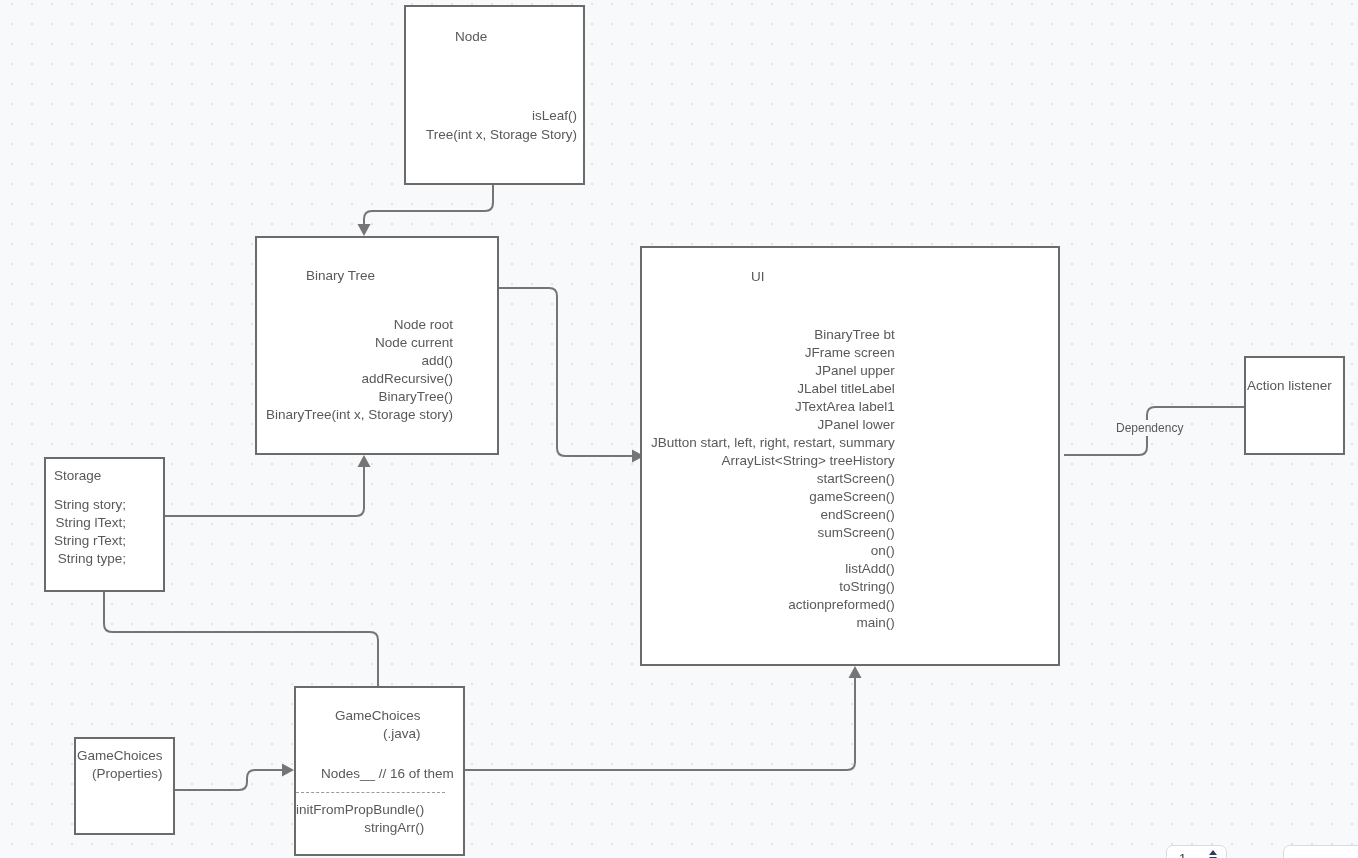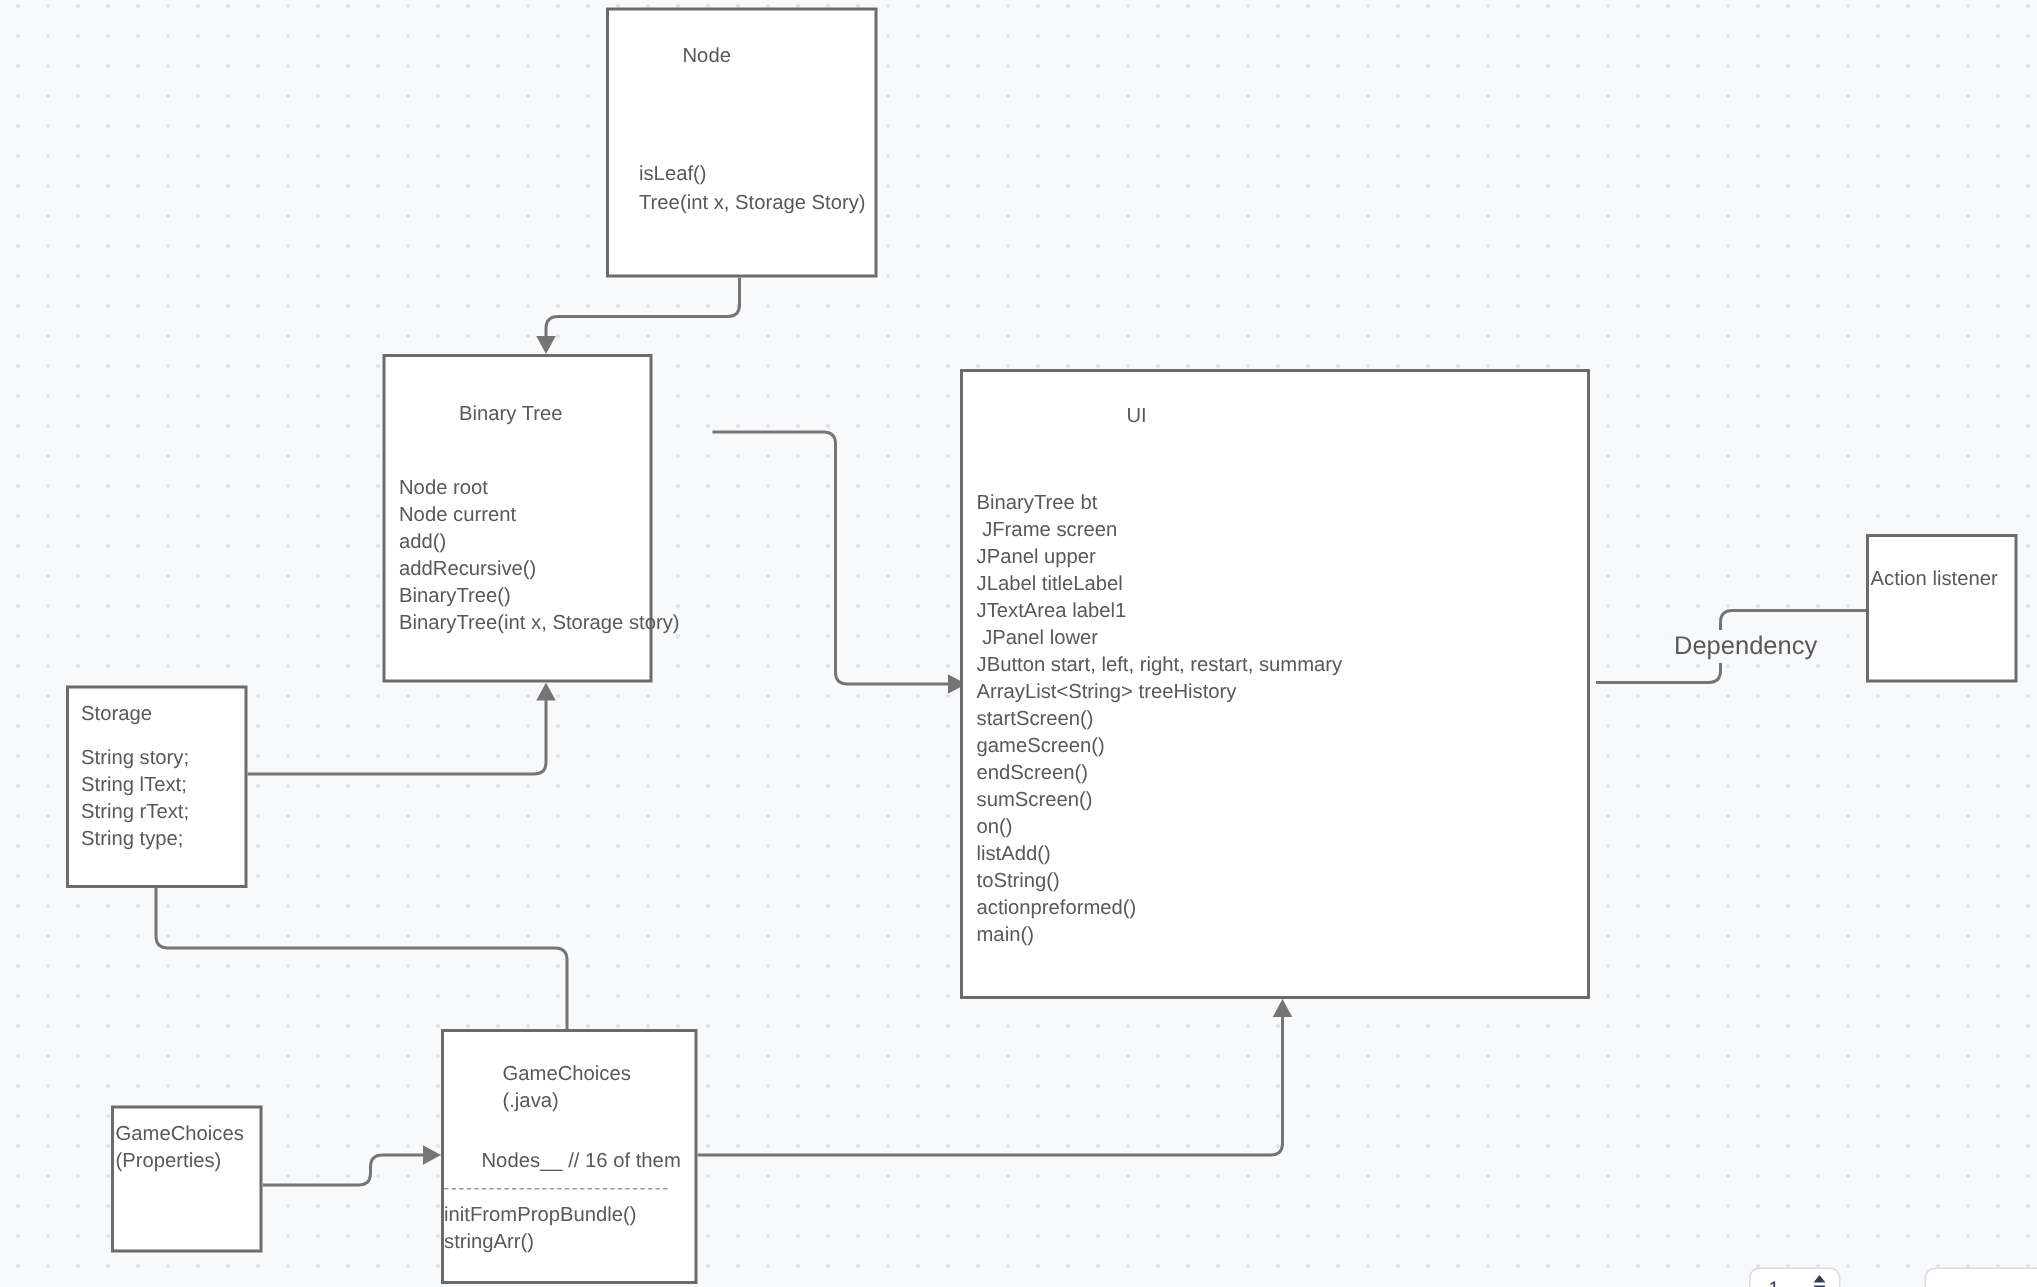--- a/index.html
+++ b/index.html
@@ -12,36 +12,37 @@
   }
   *{margin:0;padding:0;box-sizing:border-box;}
   html,body{width:1358px;height:858px;}
   body{font-family:"Liberation Sans","DejaVu Sans",sans-serif;}
   #canvas{
     position:relative;width:1358px;height:858px;overflow:hidden;
     background-color:var(--bg);
     background-image:radial-gradient(circle,var(--dot) 1.2px,transparent 1.5px);
     background-size:20px 20px;
     background-position:2px 14px;
+    text-align:right;
   }
   #edges{position:absolute;left:0;top:0;z-index:1;}
   .box{
     position:absolute;z-index:2;background:#fff;
     border:2px solid var(--box-border);
     color:var(--text);font-size:13.5px;line-height:18px;
   }
   .box-title{position:absolute;white-space:pre;}
   .box-body{position:absolute;white-space:pre;}
   .tline{white-space:pre;}
   
   #box-node{left:404px;top:5px;width:181px;height:180px;}
   #box-node .box-title{left:49px;top:21px;}
   #box-node .box-body{left:20px;top:99px;line-height:19px;}
 
-  #box-binary-tree{left:255px;top:236px;width:180px;height:219px;}
+  #box-binary-tree{left:255px;top:236px;width:244px;height:219px;}
   #box-binary-tree .box-title{left:49px;top:29px;}
   #box-binary-tree .box-body{left:9px;top:78px;}
 
   #box-ui{left:640px;top:246px;width:420px;height:420px;}
   #box-ui .box-title{left:109px;top:20px;}
   #box-ui .box-body{left:9px;top:78px;}
 
   #box-storage{left:44px;top:457px;width:121px;height:135px;}
   #box-storage .box-title{left:8px;top:8px;}
   #box-storage .box-body{left:8px;top:37px;}
@@ -53,21 +54,21 @@
   #box-gc-java .gcj-methods{position:absolute;left:0px;top:113px;}
 
   #box-gc-props{left:74px;top:737px;width:101px;height:98px;}
   #box-gc-props .box-title{left:1px;top:8px;}
 
   #box-action-listener{left:1244px;top:356px;width:101px;height:99px;}
   #box-action-listener .box-title{left:1px;top:19px;}
 
   .edge-label{
     position:absolute;z-index:3;background:var(--bg);
-    color:var(--text);font-size:17px;padding:1px 5px;white-space:pre;
+    color:var(--text);font-size:12px;padding:1px 5px;white-space:pre;
   }
   #label-dependency{left:1111px;top:420px;}
 
   
   .ctl{
     position:absolute;z-index:4;background:#fff;
     border:1px solid var(--ctl-border);border-radius:7px;height:30px;
   }
   #page-stepper{left:1166px;top:845px;width:61px;}
   #page-stepper .page-num{

